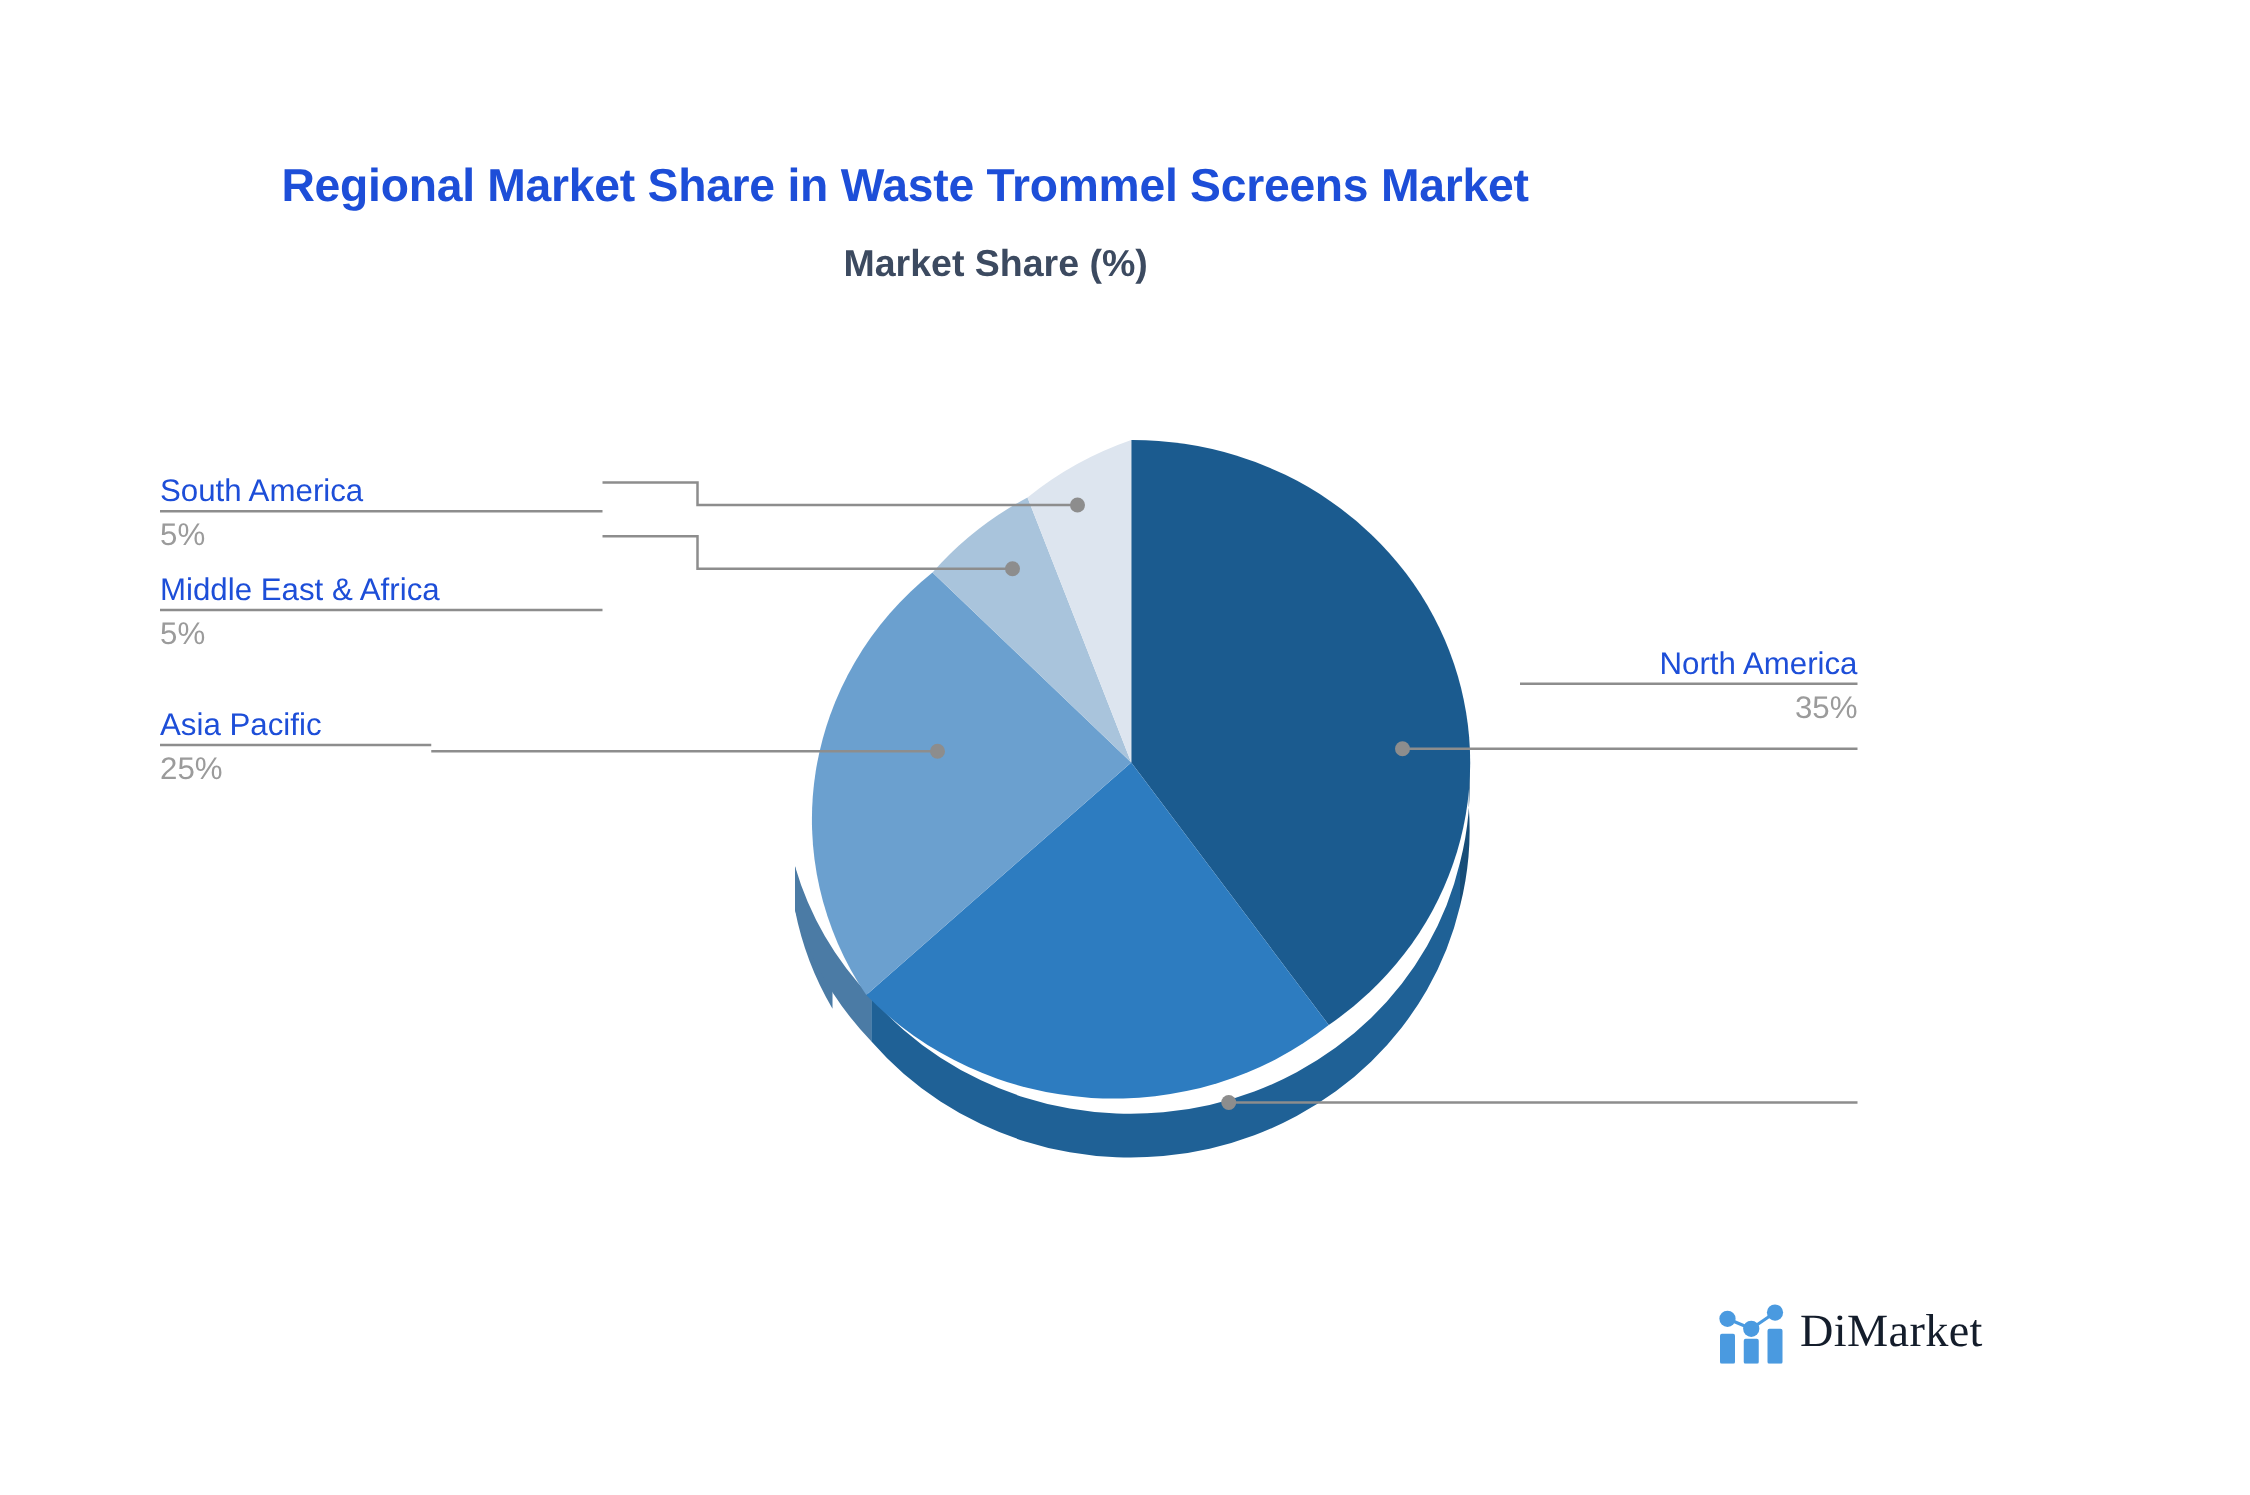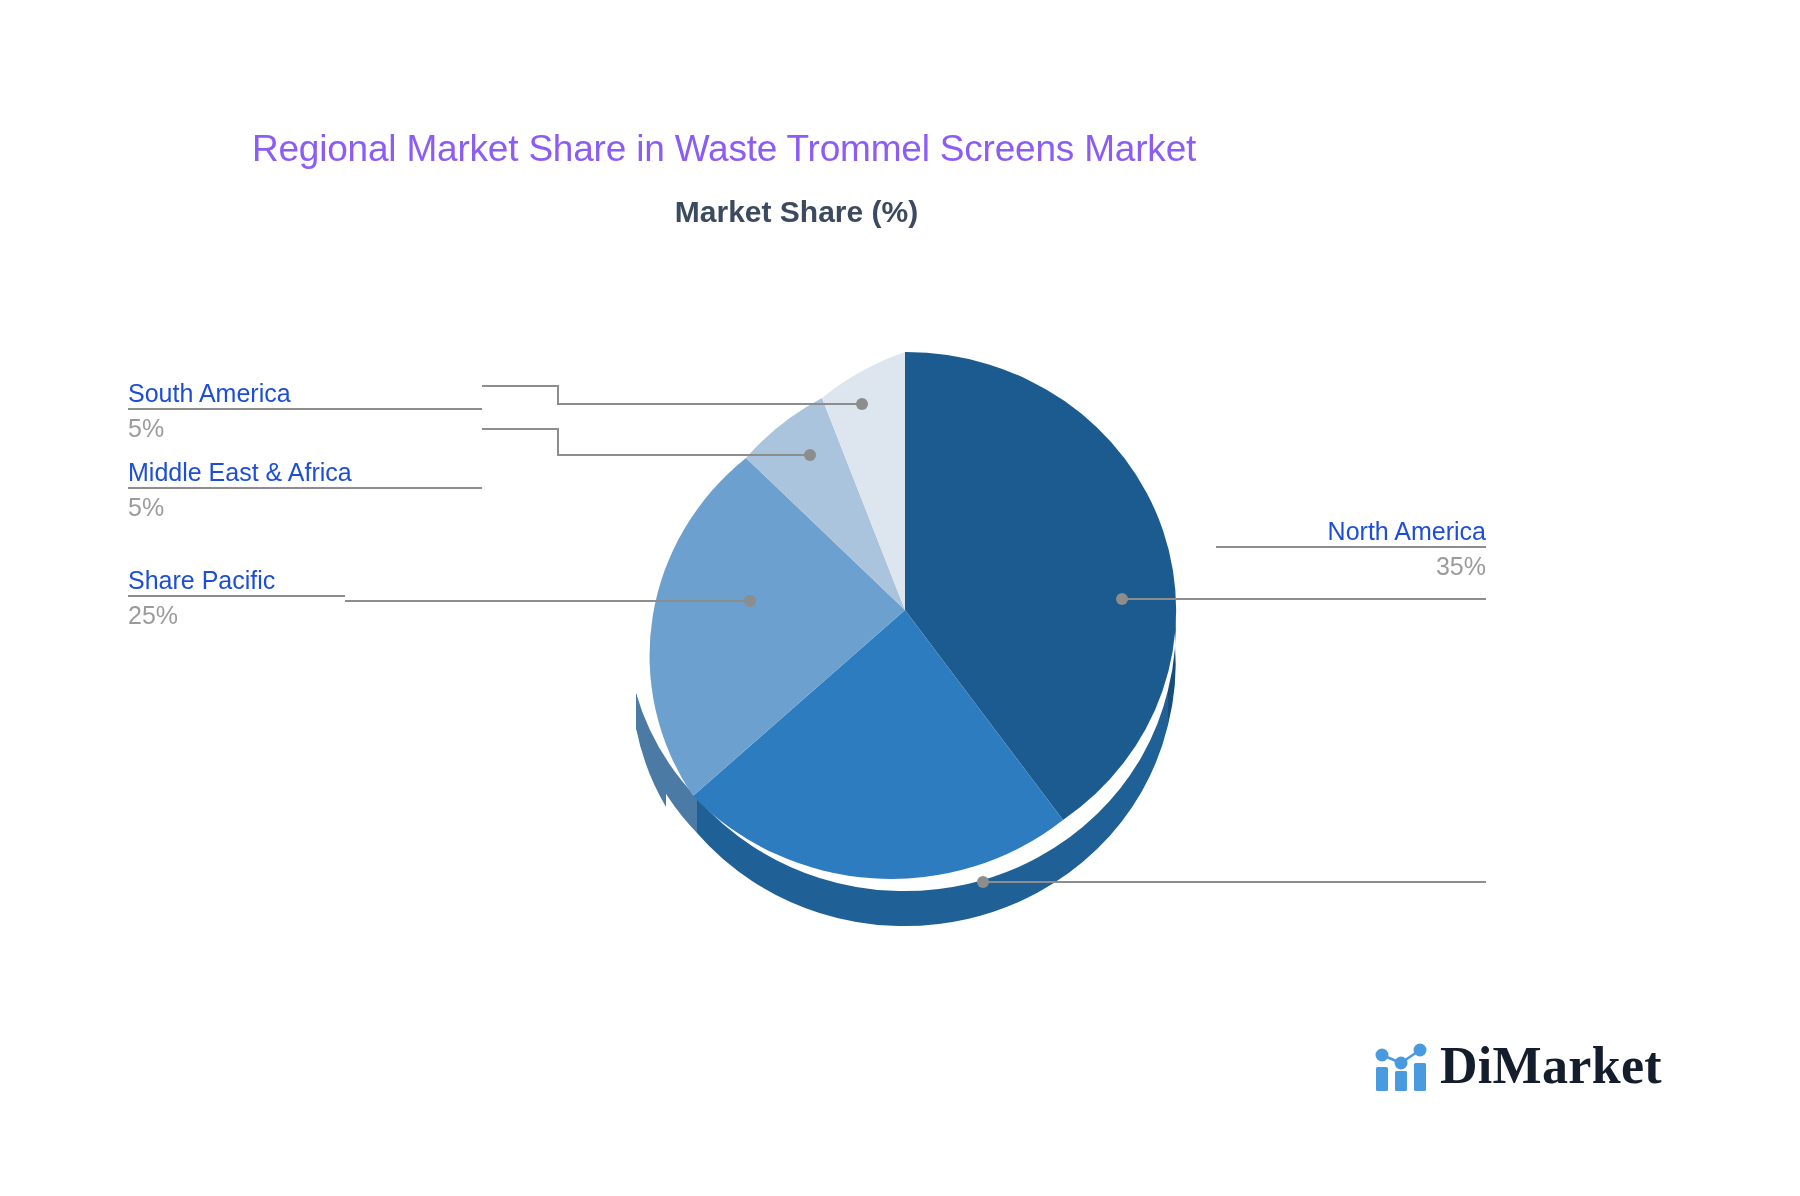--- a/index.html
+++ b/index.html
@@ -8,22 +8,22 @@
     background:#ffffff;
     font-family:"Liberation Sans", sans-serif;
     position:relative;
     overflow:hidden;
   }
   #stage { position:absolute; inset:0; }
 
   .title {
     position:absolute; left:0; top:128px; width:1448px;
     text-align:center;
-    font-size:37px; font-weight:normal; letter-spacing:-0.2px;
-    color:#8b5cf6;
+    font-size:37px; font-weight:bold; letter-spacing:-0.2px;
+    color:#1d4ed8;
   }
   .subtitle {
     position:absolute; left:0; top:195px; width:1593px;
     text-align:center;
     font-size:30px; font-weight:bold;
     color:#3c4a60;
   }
 
   svg.chart { position:absolute; left:0; top:0; width:1800px; height:1196px; }
 
@@ -43,21 +43,21 @@
   .callout.right { text-align:right; }
 
   
   .logo {
     position:absolute; left:1374px; top:1040px;
     display:flex; align-items:center; gap:12px;
   }
   .logo .mark { display:block; }
   .logo .word {
     font-family:"Liberation Serif", serif;
-    font-size:52px; font-weight:bold; color:#141d2b;
+    font-size:37px; font-weight:normal; color:#141d2b;
     letter-spacing:0.3px; line-height:52px;
   }
 </style>
 </head>
 <body>
 
 <div id="stage">
 
   <div class="title">Regional Market Share in Waste Trommel Screens Market</div>
   <div class="subtitle">Market Share (%)</div>
@@ -113,21 +113,21 @@
     <div class="val">5%</div>
   </div>
 
   <div class="callout left" style="left:128px; top:457px; width:354px;">
     <div class="name">Middle East &amp; Africa</div>
     <div class="rule"></div>
     <div class="val">5%</div>
   </div>
 
   <div class="callout left" style="left:128px; top:565px; width:217px;">
-    <div class="name">Share Pacific</div>
+    <div class="name">Asia Pacific</div>
     <div class="rule"></div>
     <div class="val">25%</div>
   </div>
 
   <div class="callout right" style="left:1216px; top:516px; width:270px;">
     <div class="name">North America</div>
     <div class="rule"></div>
     <div class="val">35%</div>
   </div>
 

